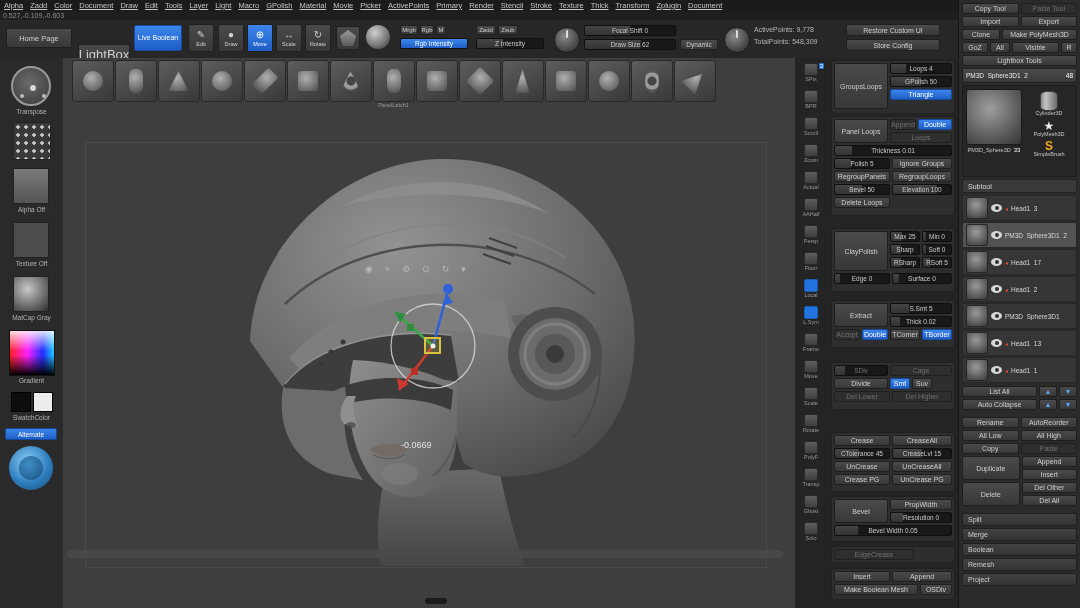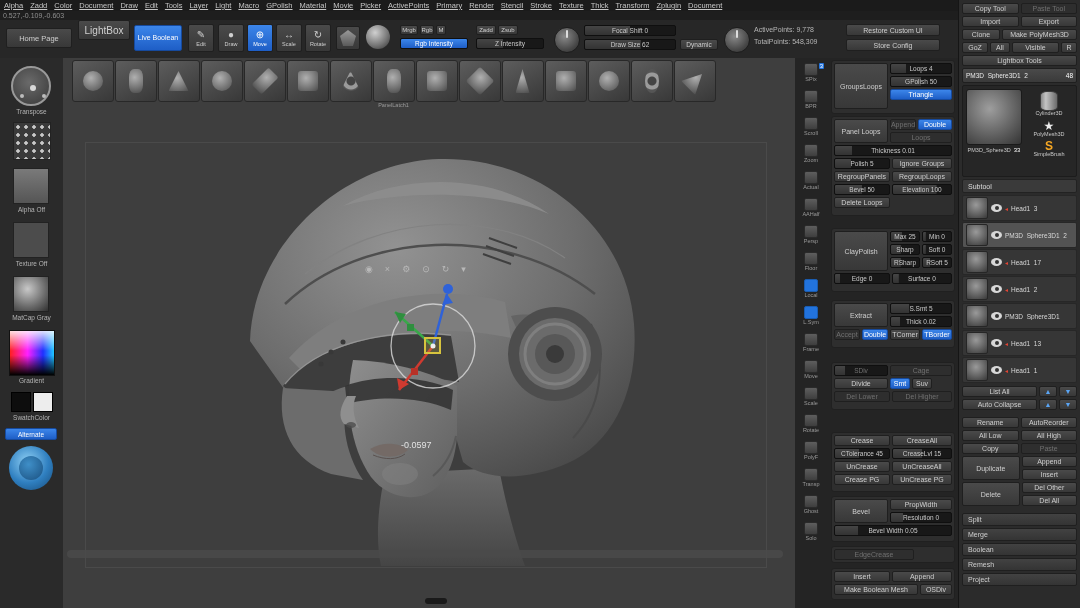--- a/index.html
+++ b/index.html
@@ -165,21 +165,21 @@
       <span class="mitem">Texture</span>
       <span class="mitem">Thick</span>
       <span class="mitem">Transform</span>
       <span class="mitem">Zplugin</span>
       <span class="mitem">Document</span>
     </div>
   <div id="coords">0.527,-0.109,-0.603</div>
 
   <div id="topshelf">
     <div class="btn abs" style="left:6px;top:8px;width:66px;height:20px;font-size:7.5px">Home Page</div>
-    <div class="btn abs" style="left:78px;top:0;width:52px;height:20px;font-size:10px">LightBox</div>
+    <div class="btn abs" style="left:78px;top:24px;width:52px;height:20px;font-size:13px">LightBox</div>
     <div class="btn blue abs" style="left:134px;top:5px;width:48px;height:26px;white-space:normal;text-align:center;line-height:8px">Live Boolean</div>
 
     <div class="sqbtn abs" style="left:188px;top:4px;width:26px;height:28px">
       <span class="icn">✎</span>
       <span class="sqlbl">Edit</span>
     </div>
     <div class="sqbtn abs" style="left:218px;top:4px;width:26px;height:28px">
       <span class="icn">●</span>
       <span class="sqlbl">Draw</span>
     </div>
@@ -389,21 +389,21 @@
       <line x1="70" y1="74" x2="32" y2="40" stroke="#39a84a" stroke-width="2.5"></line>
       <polygon points="32,40 43,42 37,51" fill="#2f8f3f"></polygon>
       <rect x="44" y="52" width="7" height="7" fill="#2f8f3f"></rect>
       <line x1="70" y1="74" x2="36" y2="118" stroke="#cf3a30" stroke-width="2.5"></line>
       <polygon points="36,118 34,106 46,112" fill="#cf3a30"></polygon>
       <rect x="48" y="96" width="7" height="7" fill="#b83228"></rect>
       <rect x="62" y="66" width="15" height="15" fill="rgba(214,200,70,0.2)" stroke="#d6c33e" stroke-width="2"></rect>
       <circle cx="70" cy="74" r="2.5" fill="#f0f0f0"></circle>
     </svg>
 
-    <div id="measure">-0.0597</div>
+    <div id="measure">-0.0669</div>
     <div id="hscroll"></div>
     <div id="botpill"></div>
   </div>
 
   <div id="toolarea">
 
     <div id="rshelf">
 
     <div class="rsitem">
         <span class="rsval">3</span>

